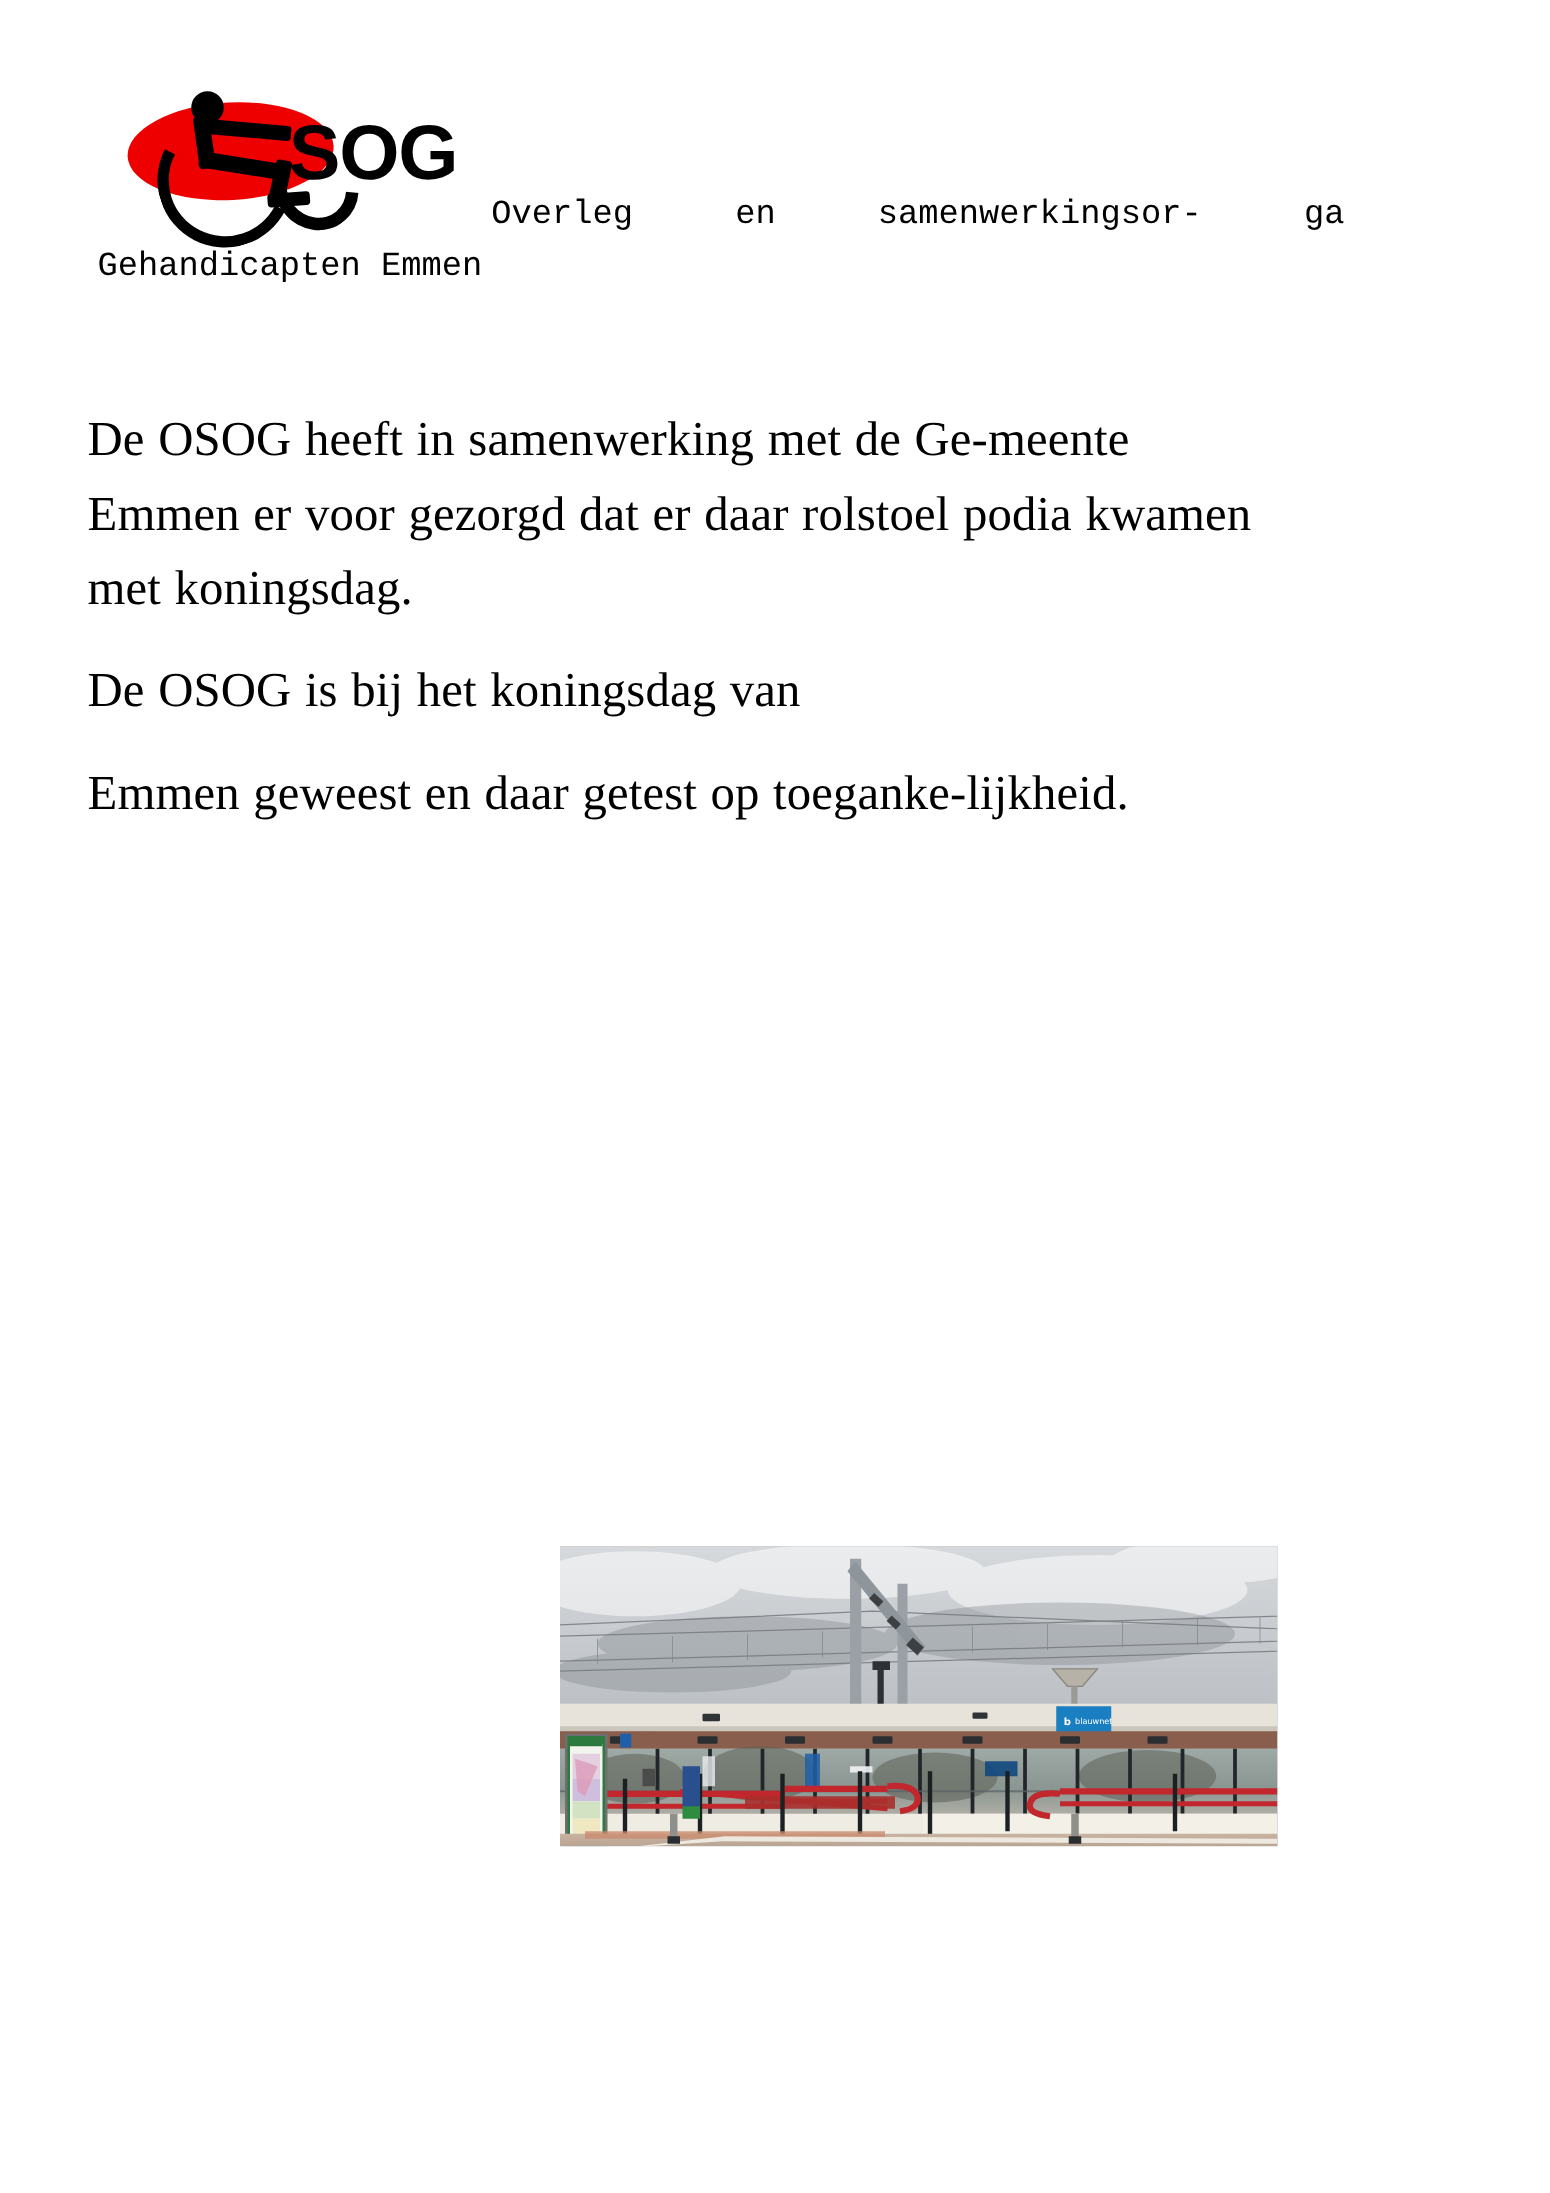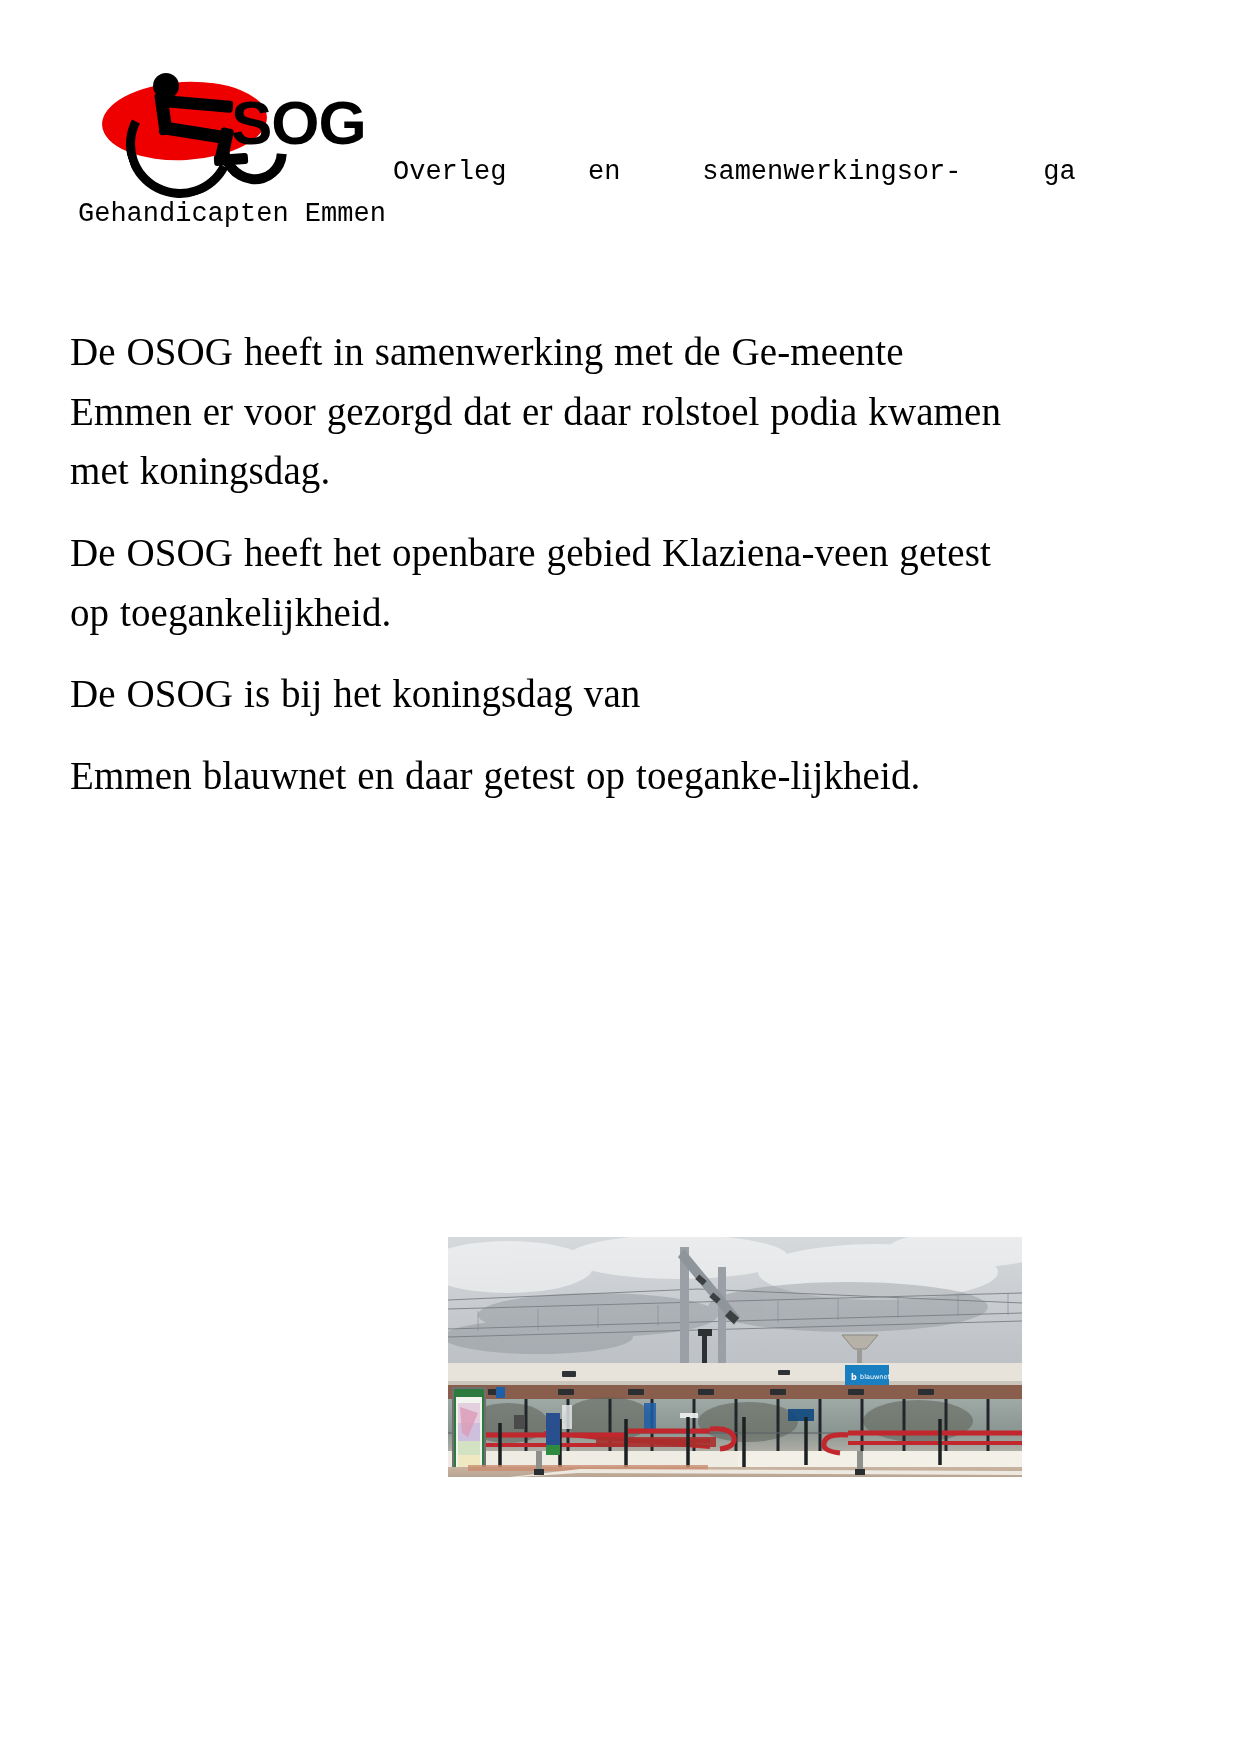--- a/index.html
+++ b/index.html
@@ -193,23 +193,22 @@
     <div class="logo-text">SOG</div>
   </div>
 
   <div class="heading">
     <span class="indent"></span><span>Overleg en samenwerkingsor-</span>
     <span>gaan Gehandicapten Emmen</span>
   </div>
 
   <div class="body-block">
     <p class="para">De OSOG heeft in samenwerking met de Ge-meente Emmen er voor gezorgd dat er daar rolstoel podia kwamen met koningsdag.</p>
-    <p class="para">De OSOG heeft het openbare gebied Klaziena-veen getest op toegankelijkheid.</p>
     <p class="para">De OSOG is bij het koningsdag van</p>
-    <p class="para">Emmen blauwnet en daar getest op toeganke-lijkheid.</p>
+    <p class="para">Emmen geweest en daar getest op toeganke-lijkheid.</p>
   </div>
 
   <div class="photo">
     <svg width="574" height="240" viewBox="0 0 574 240" xmlns="http://www.w3.org/2000/svg">
       <defs>
         <linearGradient id="sky" x1="0" y1="0" x2="0" y2="1">
           <stop offset="0%" stop-color="#d6d9dc"></stop>
           <stop offset="45%" stop-color="#c0c4c8"></stop>
           <stop offset="100%" stop-color="#aeb3b8"></stop>
         </linearGradient>

